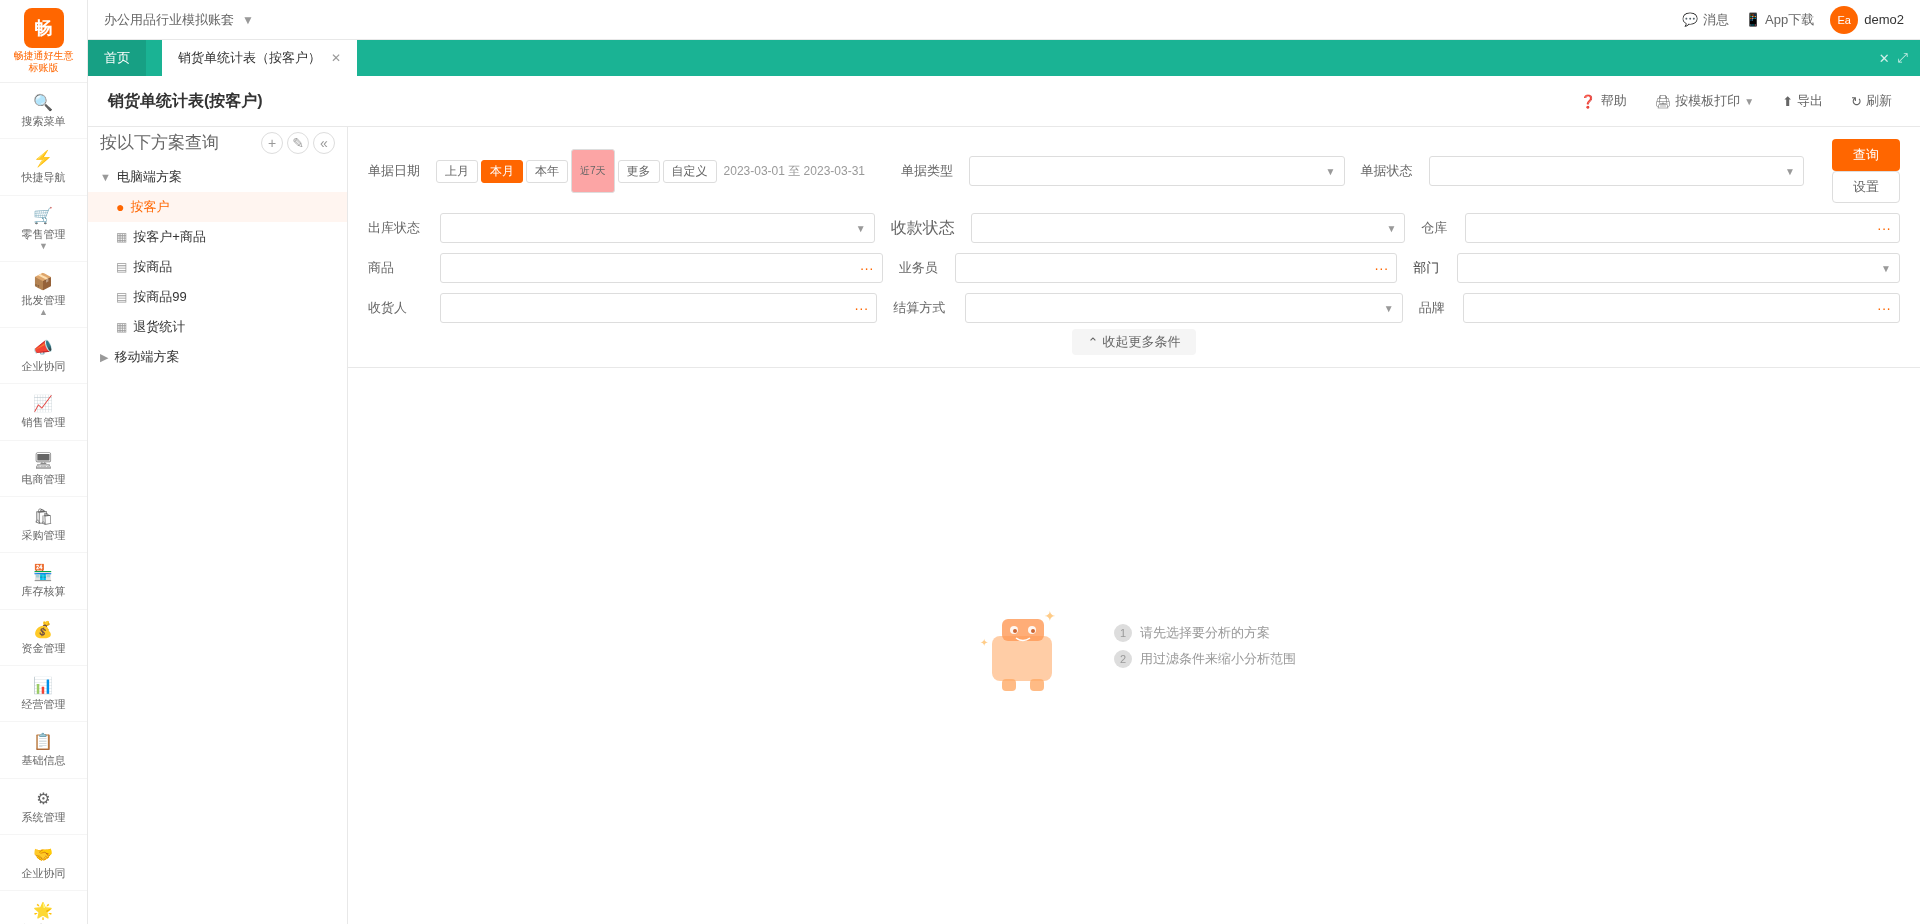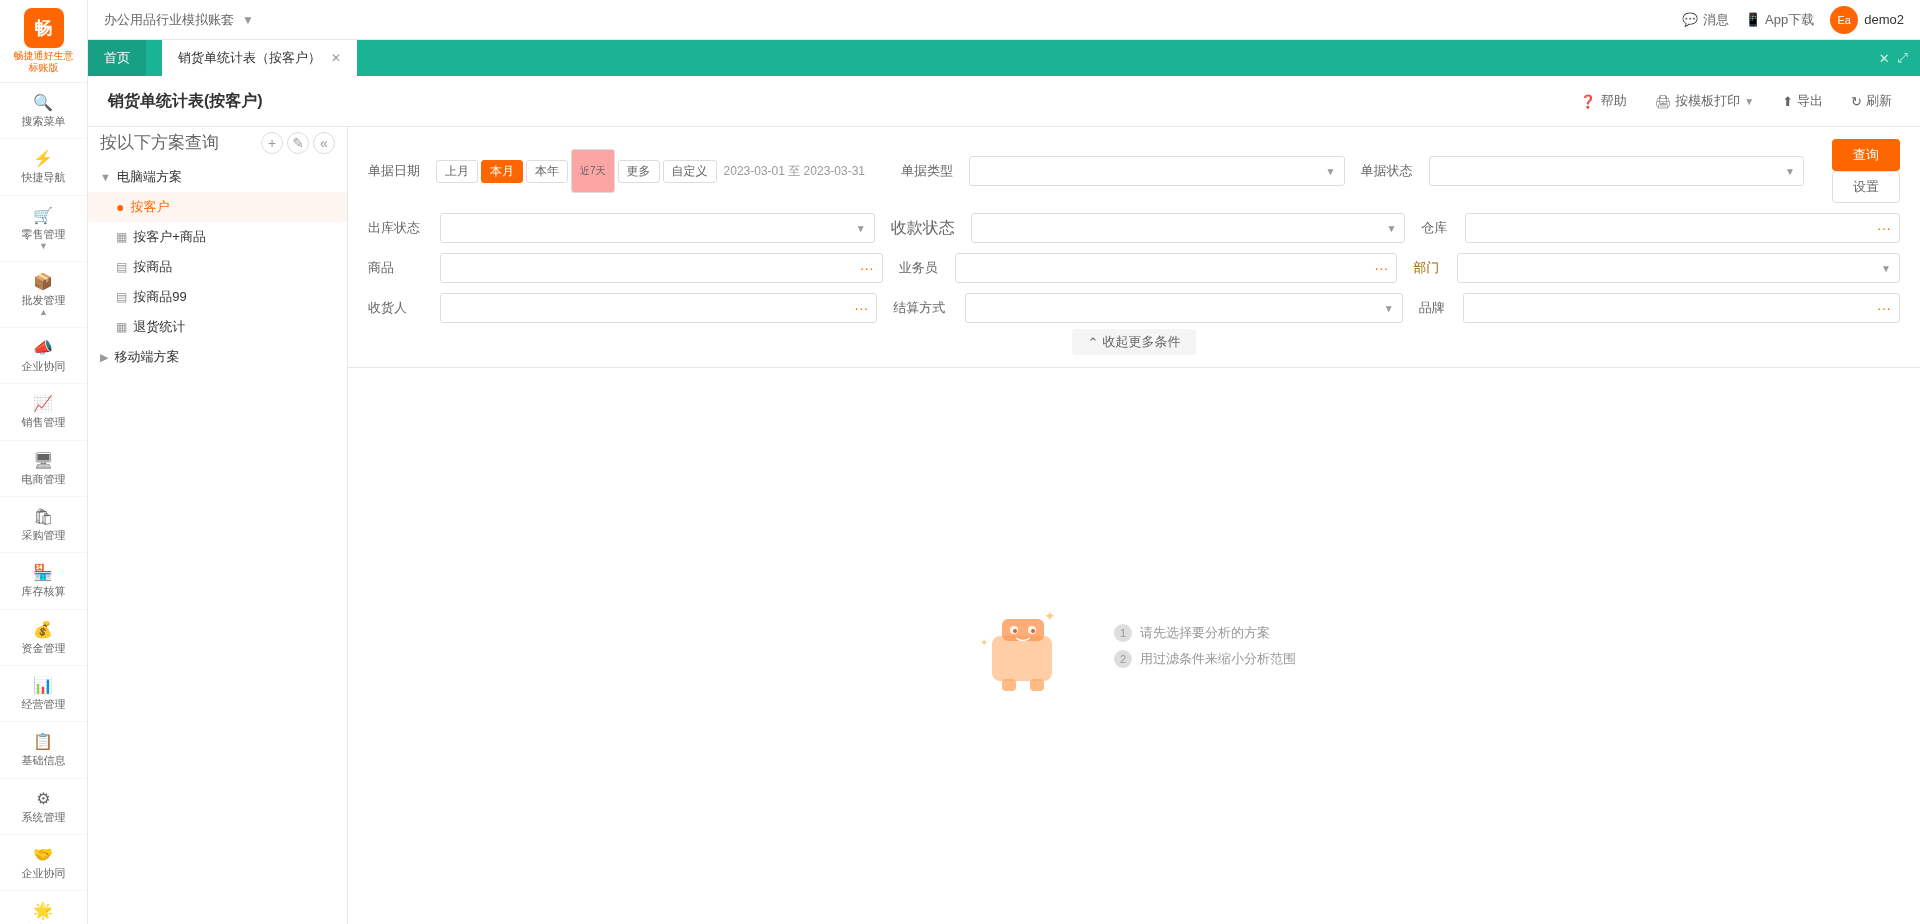--- a/index.html
+++ b/index.html
@@ -310,21 +310,21 @@
             <span style="color:#666;font-size:13px;white-space:nowrap;min-width:56px;">商品</span>
             <div style="flex:1;height:30px;border:1px solid #ddd;border-radius:3px;padding:0 8px;display:flex;align-items:center;justify-content:space-between;cursor:pointer;background:#fff;">
               <span style="color:#ccc;"></span>
               <span style="color:#ff6600;font-size:14px;">···</span>
             </div>
             <span style="color:#666;font-size:13px;white-space:nowrap;min-width:40px;">业务员</span>
             <div style="flex:1;height:30px;border:1px solid #ddd;border-radius:3px;padding:0 8px;display:flex;align-items:center;justify-content:space-between;cursor:pointer;background:#fff;">
               <span style="color:#ccc;"></span>
               <span style="color:#ff6600;font-size:14px;">···</span>
             </div>
-            <span style="color:#a16207;font-size:13px;white-space:nowrap;min-width:28px;">部门</span>
+            <span style="color:#404040;font-size:13px;white-space:nowrap;min-width:28px;">部门</span>
             <div style="flex:1;height:30px;border:1px solid #ddd;border-radius:3px;padding:0 8px;display:flex;align-items:center;justify-content:space-between;cursor:pointer;background:#fff;">
               <span style="color:#ccc;"></span>
               <span style="color:#999;font-size:10px;">▼</span>
             </div>
           </div>
 
           <div style="display:flex;align-items:center;gap:16px;margin-bottom:2px;">
             <span style="color:#666;font-size:13px;white-space:nowrap;min-width:56px;">收货人</span>
             <div style="flex:1;height:30px;border:1px solid #ddd;border-radius:3px;padding:0 8px;display:flex;align-items:center;justify-content:space-between;cursor:pointer;background:#fff;">
               <span style="color:#ccc;"></span>

